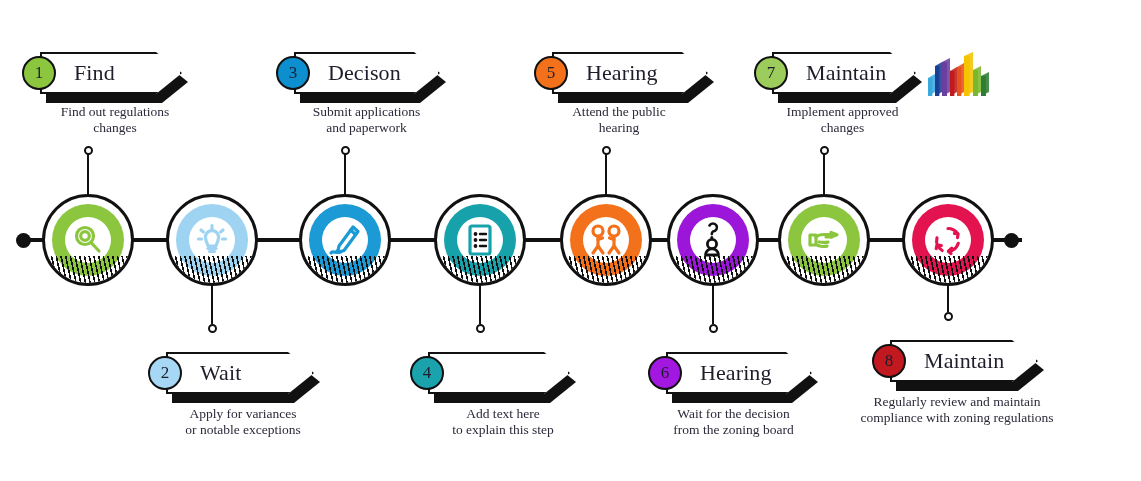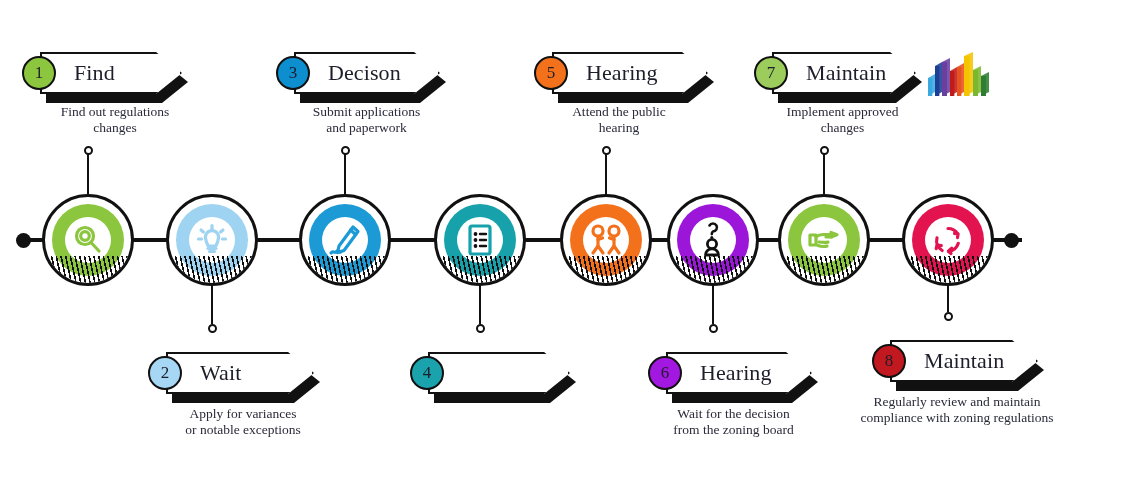--- a/index.html
+++ b/index.html
@@ -204,20 +204,22 @@
       </div>
     </div>
     <div class="stem" style="left: 478.75px; top: 286px; height: 38px;"></div>
     <div class="stemdot" style="left: 475.5px; top: 324px;"></div>
     <div class="banner bottom" style="left: 410px; top: 352px; width: 160px;">
       <div class="arrowshadow" style="width:142px"></div>
       <div class="arrow" style="width:142px"></div>
       <div class="numbadge" style="background:#1aa3ad">
         <span>4</span>
       </div>
+      <div class="desc" style="left:-2px;width:190px">Add text here
+to explain this step</div>
     </div>
     <div class="node" style="left: 560px; top: 194px;">
       <div class="ring">
         <div class="donut" style="background:#f4711b"></div>
         <div class="hole">
           <span>
             <svg width="36" height="34" viewBox="0 0 36 34">
               <circle cx="10" cy="8" r="5" stroke="#f4711b" fill="none" stroke-width="3.2" stroke-linecap="round" stroke-linejoin="round"></circle>
               <path d="M10 13.5v11" stroke="#f4711b" fill="none" stroke-width="3.2" stroke-linecap="round" stroke-linejoin="round"></path>
               <path d="M5 30l5-7 5 7" stroke="#f4711b" fill="none" stroke-width="3.2" stroke-linecap="round" stroke-linejoin="round"></path>

